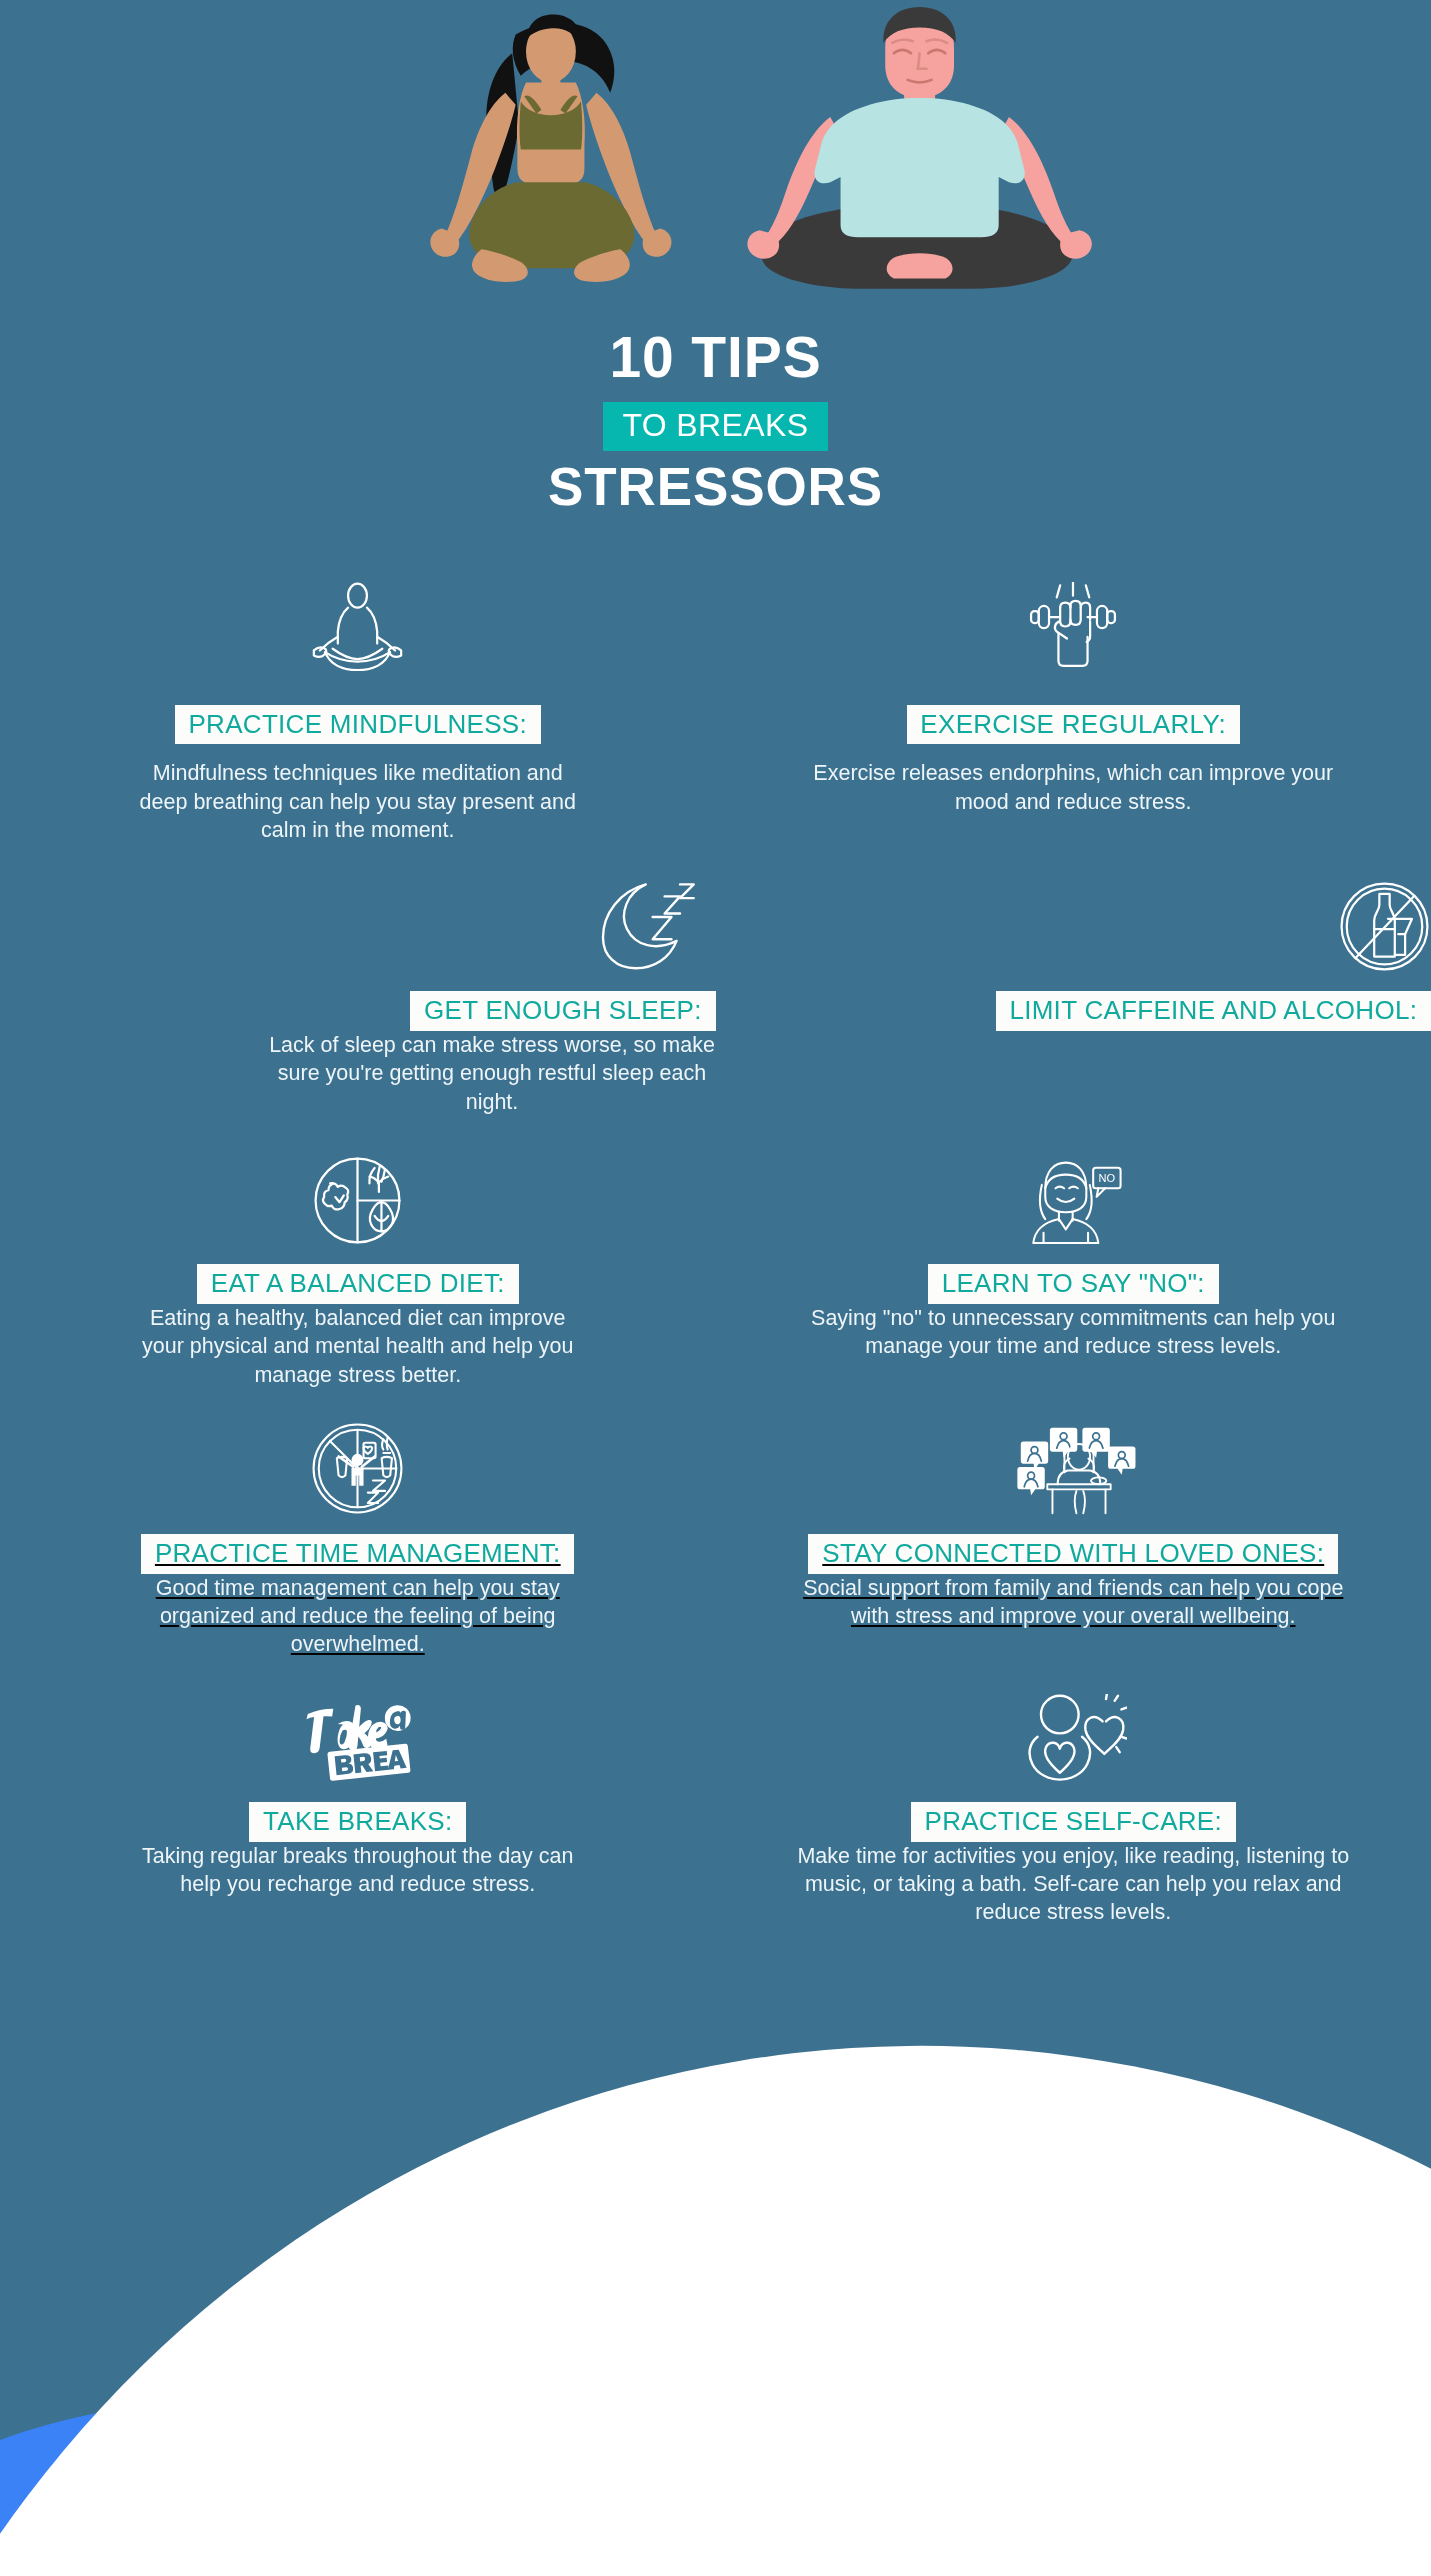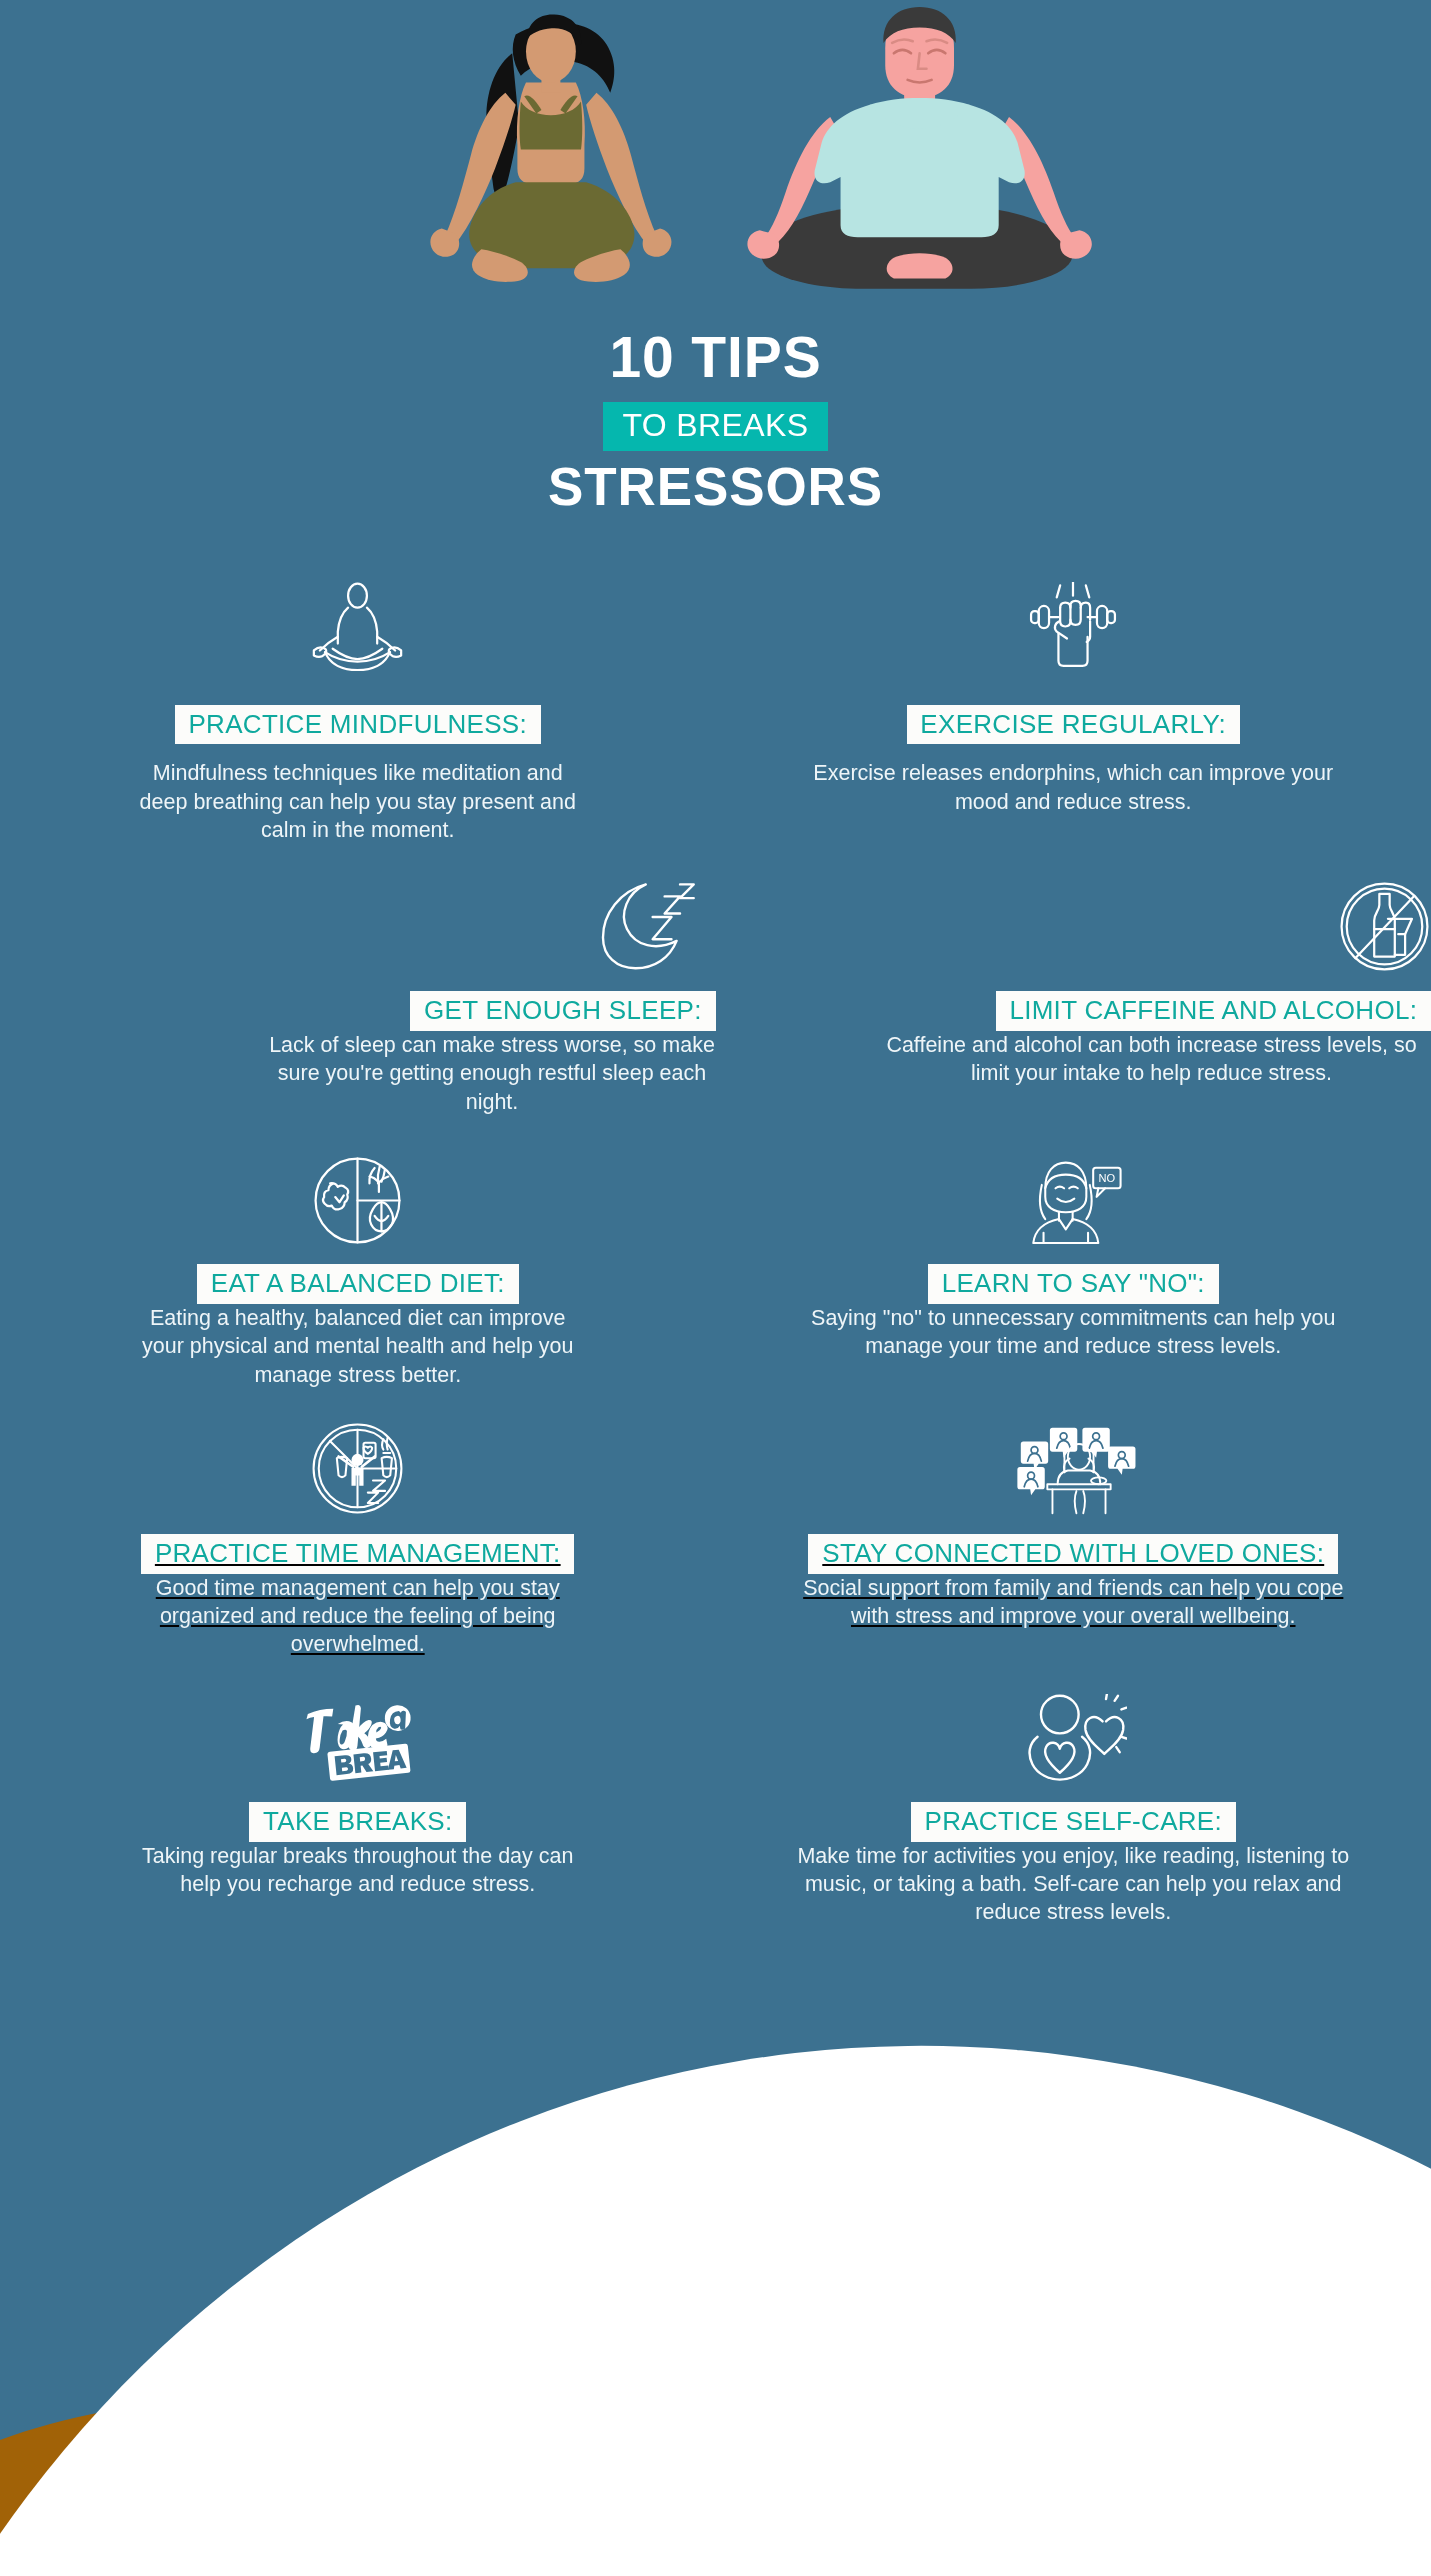--- a/index.html
+++ b/index.html
@@ -6,21 +6,21 @@
   html, body { width:1431px; height:2576px; }
   body {
     background:#ffffff;
     font-family:"Liberation Sans", sans-serif;
     overflow:hidden;
   }
   #poster {
     position:relative;
     width:1431px;
     height:2576px;
-    background:#a16207;
+    background:#3b82f6;
     overflow:hidden;
     padding-left:16px;
   }
   
   #bg-shape {
     position:absolute;
     left:0; top:0;
     width:1431px; height:2576px;
     background:#3c7190;
     -webkit-clip-path: path("M0,0 L1665,0 L1665,2997 L1665,2650 C1380,2900 900,2570 430,2430 C260,2380 110,2400 0,2440 Z");
@@ -276,21 +276,20 @@
           <ellipse cx="54" cy="53" rx="50" ry="50"></ellipse>
           <ellipse cx="54" cy="53" rx="44" ry="44"></ellipse>
           <path d="M48 15 L60 15 L60 28 C60 34 66 38 66 46 L66 88 L42 88 L42 46 C42 38 48 34 48 28 Z"></path>
           <path d="M42 56 L66 56"></path>
           <path d="M58 44 L86 44 L78 62 L78 86 L66 86"></path>
           <path d="M70 62 L78 62"></path>
           <path d="M20 90 L88 18"></path>
         </svg>
       </div>
       <div class="tip-label">LIMIT CAFFEINE AND ALCOHOL:</div>
-      <div class="tip-body">Caffeine and alcohol can both increase stress levels, so limit your intake to help reduce stress.</div>
     </div>
 
     <div class="tip r3">
       <div class="tip-icon">
         <svg width="89" height="89" viewBox="0 0 104 104" fill="none" stroke="#ffffff" stroke-width="2.6" stroke-linecap="round" stroke-linejoin="round">
           <circle cx="52" cy="52" r="49"></circle>
           <path d="M52 3 L52 101"></path>
           <path d="M52 52 L101 52"></path>
           <path d="M24 32 q-6 2 -6 8 q-6 1 -5 8 q-3 4 1 8 q3 4 8 2 q3 6 9 4 q6 -2 6 -8 q5 -3 3 -9 q3 -5 -2 -8 q-4 -4 -9 -1 q-3 -5 -9 -4 Z"></path>
           <path d="M26 48 l5 6 l5 -8"></path>

